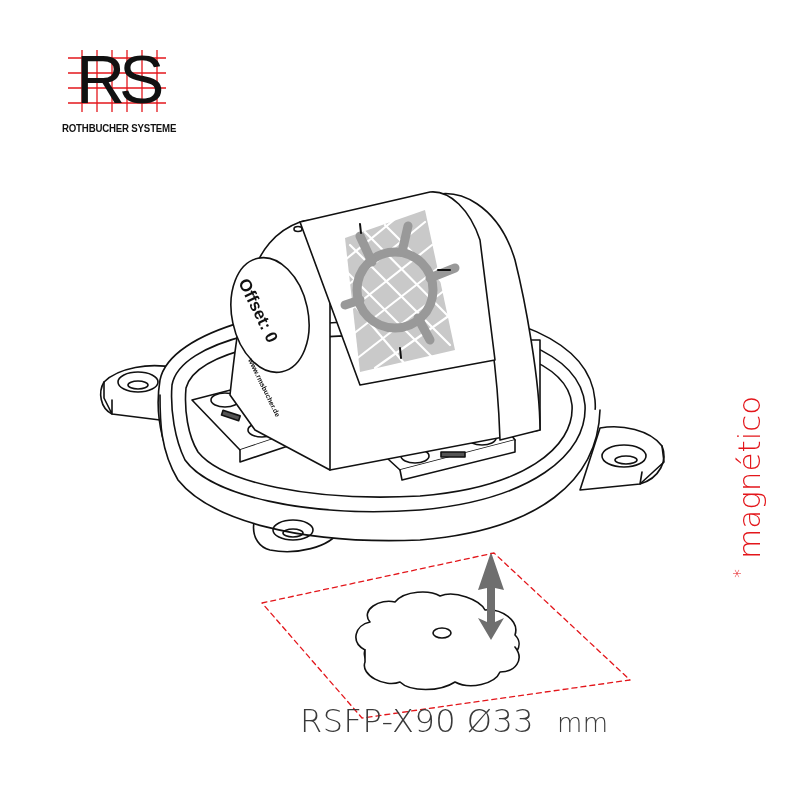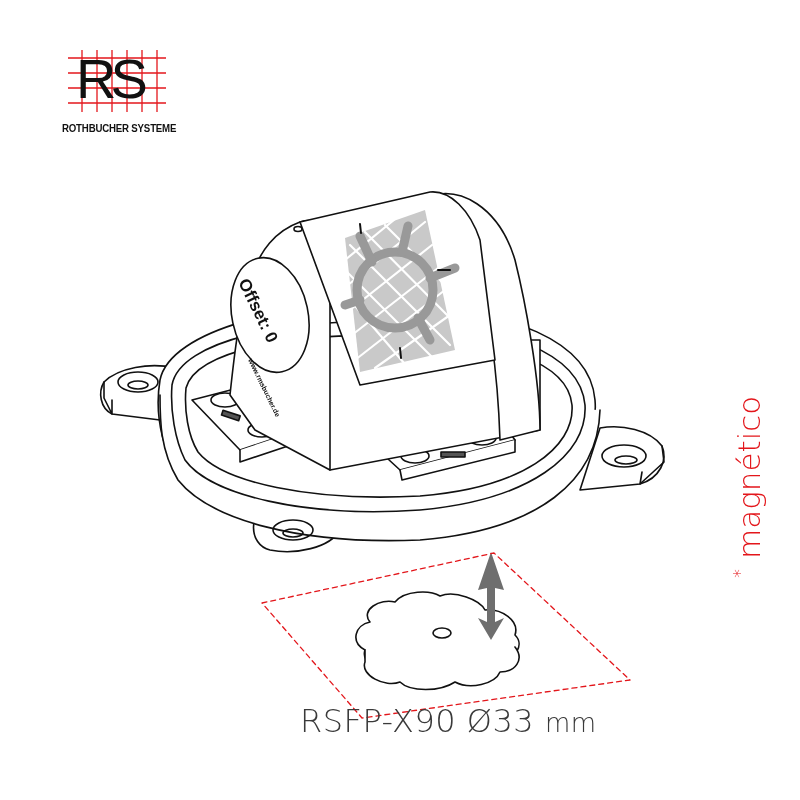--- a/index.html
+++ b/index.html
@@ -1,23 +1,23 @@
 <!DOCTYPE html>
 <html><head>
 <meta charset="utf-8">
 <style>
   html, body { margin:0; padding:0; background:#ffffff; }
   body { width:800px; height:800px; position:relative; overflow:hidden; font-family:"Liberation Sans", sans-serif; }
   .logo { position:absolute; left:62px; top:50px; width:110px; height:90px; }
   .logo-grid { position:absolute; left:6px; top:0; width:98px; height:62px; }
-  .logo-letters { position:absolute; left:14px; top:-6px; font-family:"Liberation Sans", sans-serif; font-size:56px; font-weight:400; letter-spacing:-6px; color:#111; line-height:70px; transform:scaleX(1.0); }
+  .logo-letters { position:absolute; left:14px; top:-6px; font-family:"Liberation Sans", sans-serif; font-size:68px; font-weight:400; letter-spacing:-6px; color:#111; line-height:70px; transform:scaleX(1.0); }
   .logo-sub { position:absolute; left:0; top:72px; width:110px; font-size:10.5px; font-weight:700; color:#111; letter-spacing:-0.2px; white-space:nowrap; transform:scaleX(0.92); transform-origin:left; }
   .drawing { position:absolute; left:0; top:0; width:800px; height:800px; }
   .caption { position:absolute; left:300px; top:702px; font-family:"DejaVu Sans", sans-serif; font-size:32px; font-weight:300; color:#3a3a3a; white-space:nowrap; letter-spacing:0.5px; }
-  .caption .unit { font-size:26px; margin-left:0; }
+  .caption .unit { font-size:26px; margin-left:12px; }
   .side-label { position:absolute; left:731px; top:578px; transform-origin:left top; transform:rotate(-90deg); color:#e3161b; font-family:"DejaVu Sans", sans-serif; font-size:31px; font-weight:300; white-space:nowrap; }
   .side-label .star { font-size:18px; vertical-align:top; margin-right:10px; position:relative; top:-2px;}
 </style>
 </head>
 <body>
 
 <div class="logo">
   <svg class="logo-grid" viewBox="0 0 98 62">
     <g stroke="#e3161b" stroke-width="1.3">
       <line x1="14" y1="0" x2="14" y2="62"></line>

